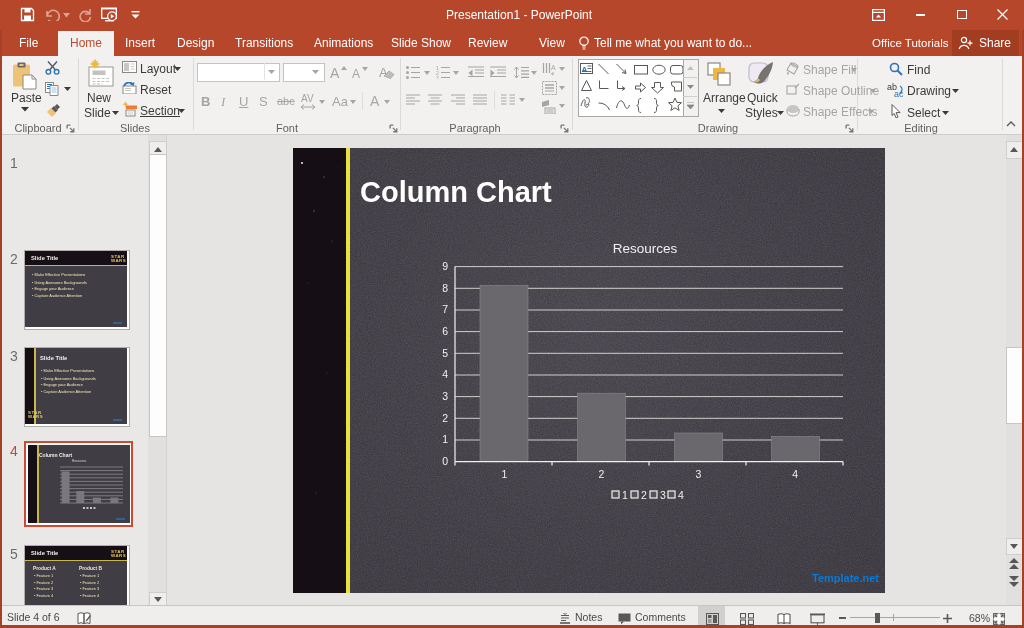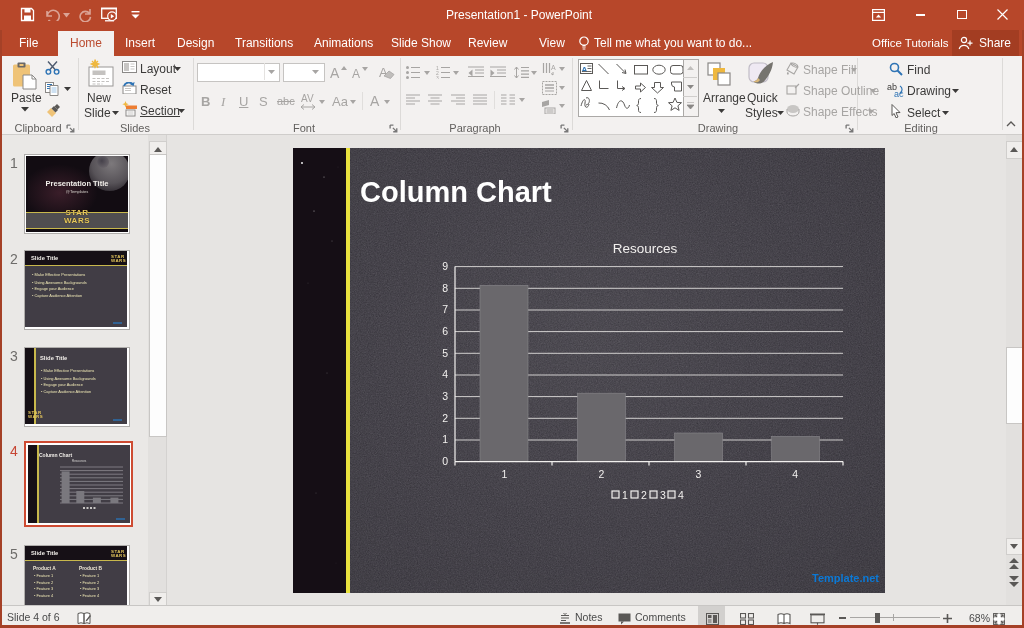--- a/index.html
+++ b/index.html
@@ -245,21 +245,21 @@
       </svg>
     <div class="gtxt" style="left:330px;top:38px;font-size:13px;">Aa</div>
     <svg class="abs" style="left:348px;top:44px" width="6" height="4" viewBox="0 0 6 4">
         <path d="M0 0 h6 l-3 4 z" fill="#A7A5A3"></path>
       </svg>
     <div class="abs" style="left:360px;top:36px;width:1px;height:18px;background:#E0DEDC;"></div>
     <div class="gtxt" style="left:368px;top:37px;font-size:14px;">A</div>
     <svg class="abs" style="left:382px;top:44px" width="6" height="4" viewBox="0 0 6 4">
         <path d="M0 0 h6 l-3 4 z" fill="#A7A5A3"></path>
       </svg>
-    <div class="glabel" style="left:302px;">Font</div>
+    <div class="glabel" style="left:285px;">Font</div>
     <svg class="launcher" style="left:387px;top:68px" width="9" height="9" viewBox="0 0 9 9">
       <path d="M1 1 h3 M1 1 v3" stroke="#777" stroke-width="1.2" fill="none"></path>
       <path d="M3.5 3.5 L7 7 M7 3.8 V7 H3.8" stroke="#777" stroke-width="1.2" fill="none"></path>
     </svg>
 
     <svg class="abs" style="left:404px;top:10px" width="15" height="13" viewBox="0 0 15 13">
       <circle cx="1.5" cy="1.5" r="1.5" fill="#A7A5A3"></circle>
         <circle cx="1.5" cy="6.5" r="1.5" fill="#A7A5A3"></circle>
         <circle cx="1.5" cy="11.5" r="1.5" fill="#A7A5A3"></circle>
       <path d="M5 1.5 h9 M5 6.5 h9 M5 11.5 h9" stroke="#A7A5A3" stroke-width="1.2"></path>
@@ -473,31 +473,20 @@
 
   <div id="mainarea">
     <div id="panel">
 
       <div class="tnum" style="top:20px;">1</div>
       <div class="tnum" style="top:116px;">2</div>
       <div class="tnum" style="top:213px;">3</div>
       <div class="tnum" style="top:308px;color:#C74634;">4</div>
       <div class="tnum" style="top:411px;">5</div>
 
-      <div class="thumb" style="top:19px;">
-        <div class="abs" style="left:1px;top:1px;width:102px;height:76px;background:#120C12;overflow:hidden;">
-          <div class="abs" style="left:2px;top:8px;width:70px;height:52px;background:radial-gradient(ellipse at 45% 55%,rgba(150,70,95,.30),rgba(20,5,15,0) 70%);"></div>
-          <div class="abs" style="left:63px;top:-5px;width:41px;height:40px;border-radius:50%;background:radial-gradient(circle at 55% 32%,#9B989A,#6B676C 55%,#241F26 92%);opacity:.78;"></div>
-          <div class="abs" style="left:71px;top:0px;width:12px;height:12px;border-radius:50%;background:radial-gradient(circle at 40% 40%,#45414A,#6E696E 85%);"></div>
-          <div class="abs" style="left:0;top:23px;width:102px;text-align:center;color:#F2EFEA;font-size:7.5px;font-weight:bold;">Presentation Title</div>
-          <div class="abs" style="left:0;top:33px;width:204px;text-align:center;color:#D8D4CE;font-size:8px;transform:scale(.5);transform-origin:0 0;">@Templates</div>
-          <div class="abs" style="left:0;top:56px;width:102px;height:15px;background:#504E50;border-top:1px solid #C8B84C;border-bottom:1px solid #C8B84C;"></div>
-          <div class="abs" style="left:0;top:53px;width:102px;text-align:center;color:#E8C95E;font-size:8px;font-weight:bold;line-height:8.3px;letter-spacing:0.5px;text-shadow:0 0 1px #201800;">STAR<br>WARS</div>
-        </div>
-      </div>
 
       <div class="thumb" style="top:115px;">
         <div class="abs" style="left:0;top:0;width:102px;height:76px;background:#413D45;overflow:hidden;">
           <div class="abs" style="left:0;top:0;width:102px;height:14px;background:#161016;"></div>
           <div class="abs" style="left:6px;top:4px;color:#F0EDE8;font-size:5.8px;font-weight:bold;">Slide Title</div>
           <div class="abs" style="left:86px;top:3px;color:#E4C65C;font-size:8.8px;font-weight:bold;line-height:8px;letter-spacing:1px;transform:scale(.5);transform-origin:0 0;">STAR<br>WARS</div>
           <div class="abs" style="left:0;top:14px;width:102px;height:1px;background:#C8B84C;"></div>
           <div class="abs" style="left:7px;top:21px;color:#EDE6B4;font-size:8.2px;line-height:14.6px;transform:scale(.48);transform-origin:0 0;white-space:nowrap;">• Make Effective Presentations<br>• Using Awesome Backgrounds<br>• Engage your Audience<br>• Capture Audience Attention</div>
           <div class="abs" style="left:88px;top:71px;width:9px;height:2px;background:#2B6FAE;opacity:.75;"></div>
         </div>

